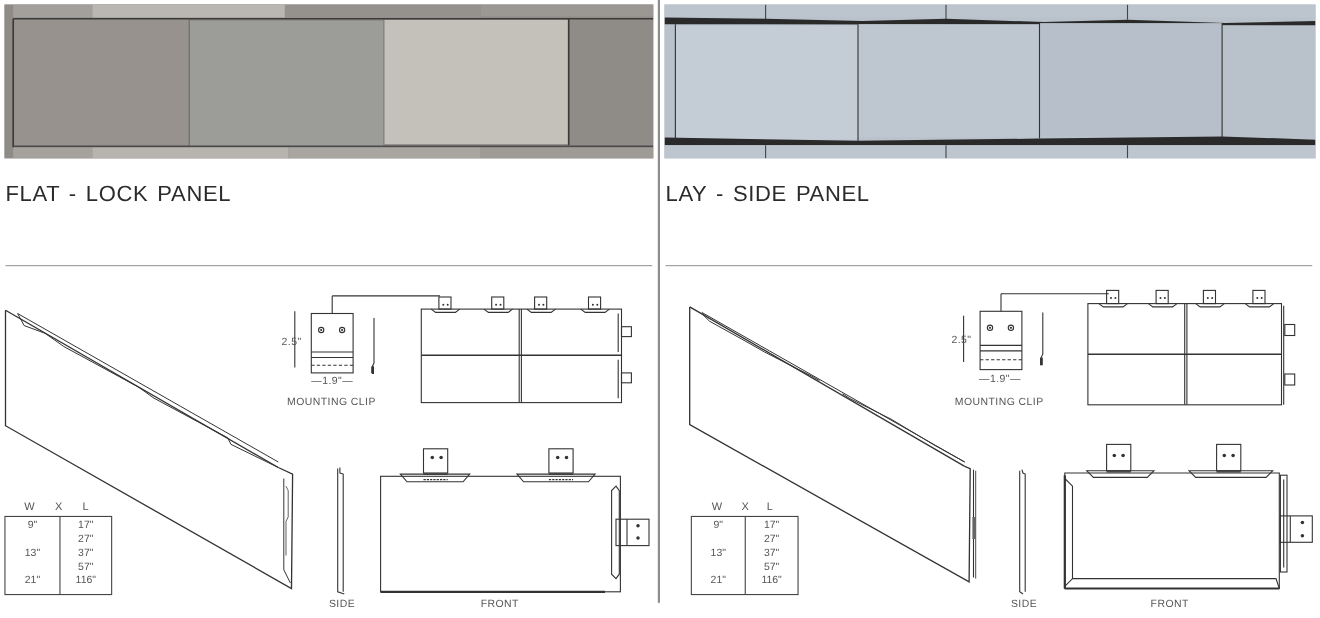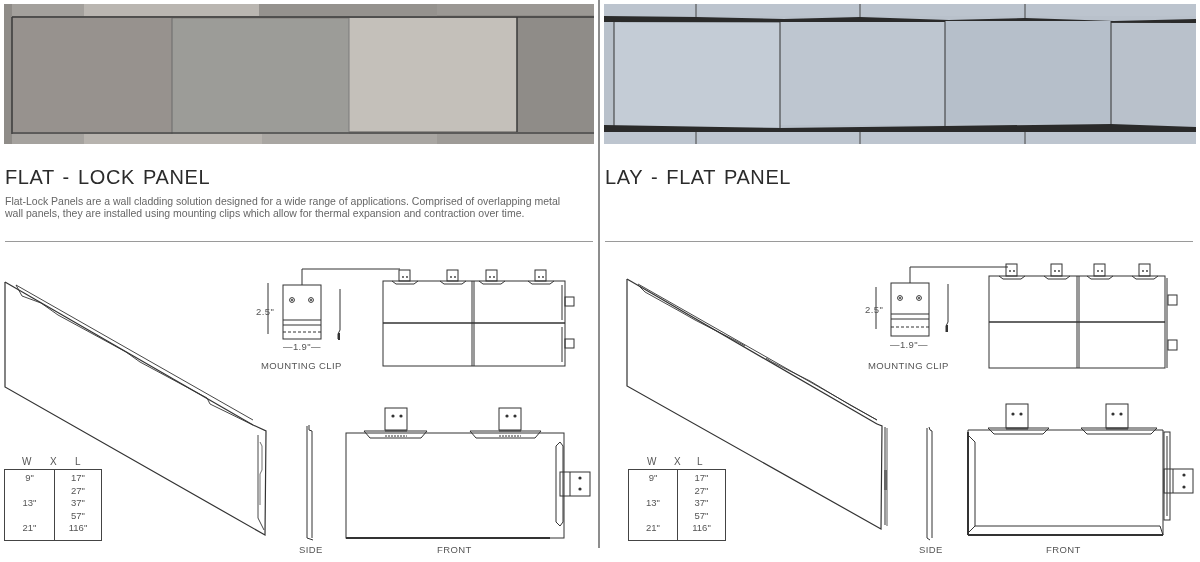--- a/index.html
+++ b/index.html
@@ -56,21 +56,20 @@
       <line x1="8" y1="129" x2="590" y2="129" stroke="#4a4a4a" stroke-width="1.5"></line>
 
       <rect x="8" y="130" width="72" height="10" fill="#a5a29e"></rect>
       <rect x="80" y="130" width="178" height="10" fill="#b7b3ae"></rect>
       <rect x="258" y="130" width="175" height="10" fill="#a9a6a2"></rect>
       <rect x="433" y="130" width="157" height="10" fill="#9e9b97"></rect>
     </svg>
   </div>
 
   <h2 class="title">FLAT - LOCK  PANEL</h2>
-  <p class="desc">Flat-Lock Panels are a wall cladding solution designed for a wide range of applications.  Comprised of overlapping metal wall panels, they are installed using mounting clips which allow for thermal expansion and contraction over time.</p>
   <div class="hrule"></div>
 
   <div class="drawing">
 
     <svg style="position:absolute;left:0;top:0" width="600" height="312" viewBox="0 250 600 312">
       <g fill="none" stroke="#333" stroke-width="1.2">
 
         <polyline points="5,282 5,387 265,535 266,431 253,425"></polyline>
         <line x1="5" y1="282" x2="253" y2="425"></line>
 
@@ -214,21 +213,21 @@
 
       <path d="M0,121 L176,124 L341,122 L507,120 L592,123 L592,128 L0,128 Z" fill="#2a2a2a"></path>
 
       <rect x="0" y="128" width="592" height="12" fill="#bdc5cf"></rect>
       <line x1="92" y1="128" x2="92" y2="140" stroke="#444" stroke-width="1"></line>
       <line x1="256" y1="128" x2="256" y2="140" stroke="#444" stroke-width="1"></line>
       <line x1="421" y1="128" x2="421" y2="140" stroke="#444" stroke-width="1"></line>
     </svg>
   </div>
 
-  <h2 class="title">LAY - FLAT  PANEL</h2>
+  <h2 class="title">LAY - SIDE  PANEL</h2>
   <div class="hrule"></div>
 
   <div class="drawing">
     <svg style="position:absolute;left:0;top:0" width="600" height="312" viewBox="600 250 600 312">
       <g fill="none" stroke="#333" stroke-width="1.2">
         <polyline points="627,279 627,386 881,529 882,426 877,424"></polyline>
         <line x1="627" y1="279" x2="877" y2="424"></line>
         <polyline points="638,285 645,292 681,312 695,320 738,342 745,346" stroke-width="0.9"></polyline>
         <polyline points="766,358 772,362 810,381 850,405 877,420" stroke-width="0.9"></polyline>
         <line x1="638" y1="284" x2="877" y2="420" stroke-width="0.9"></line>

